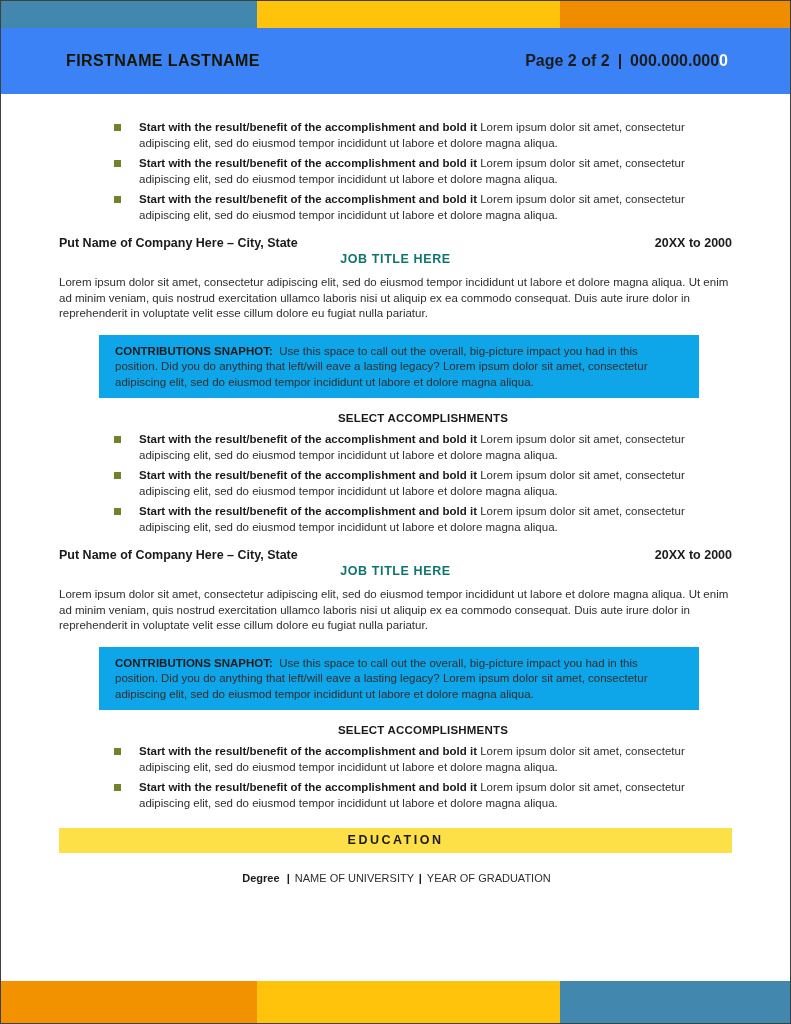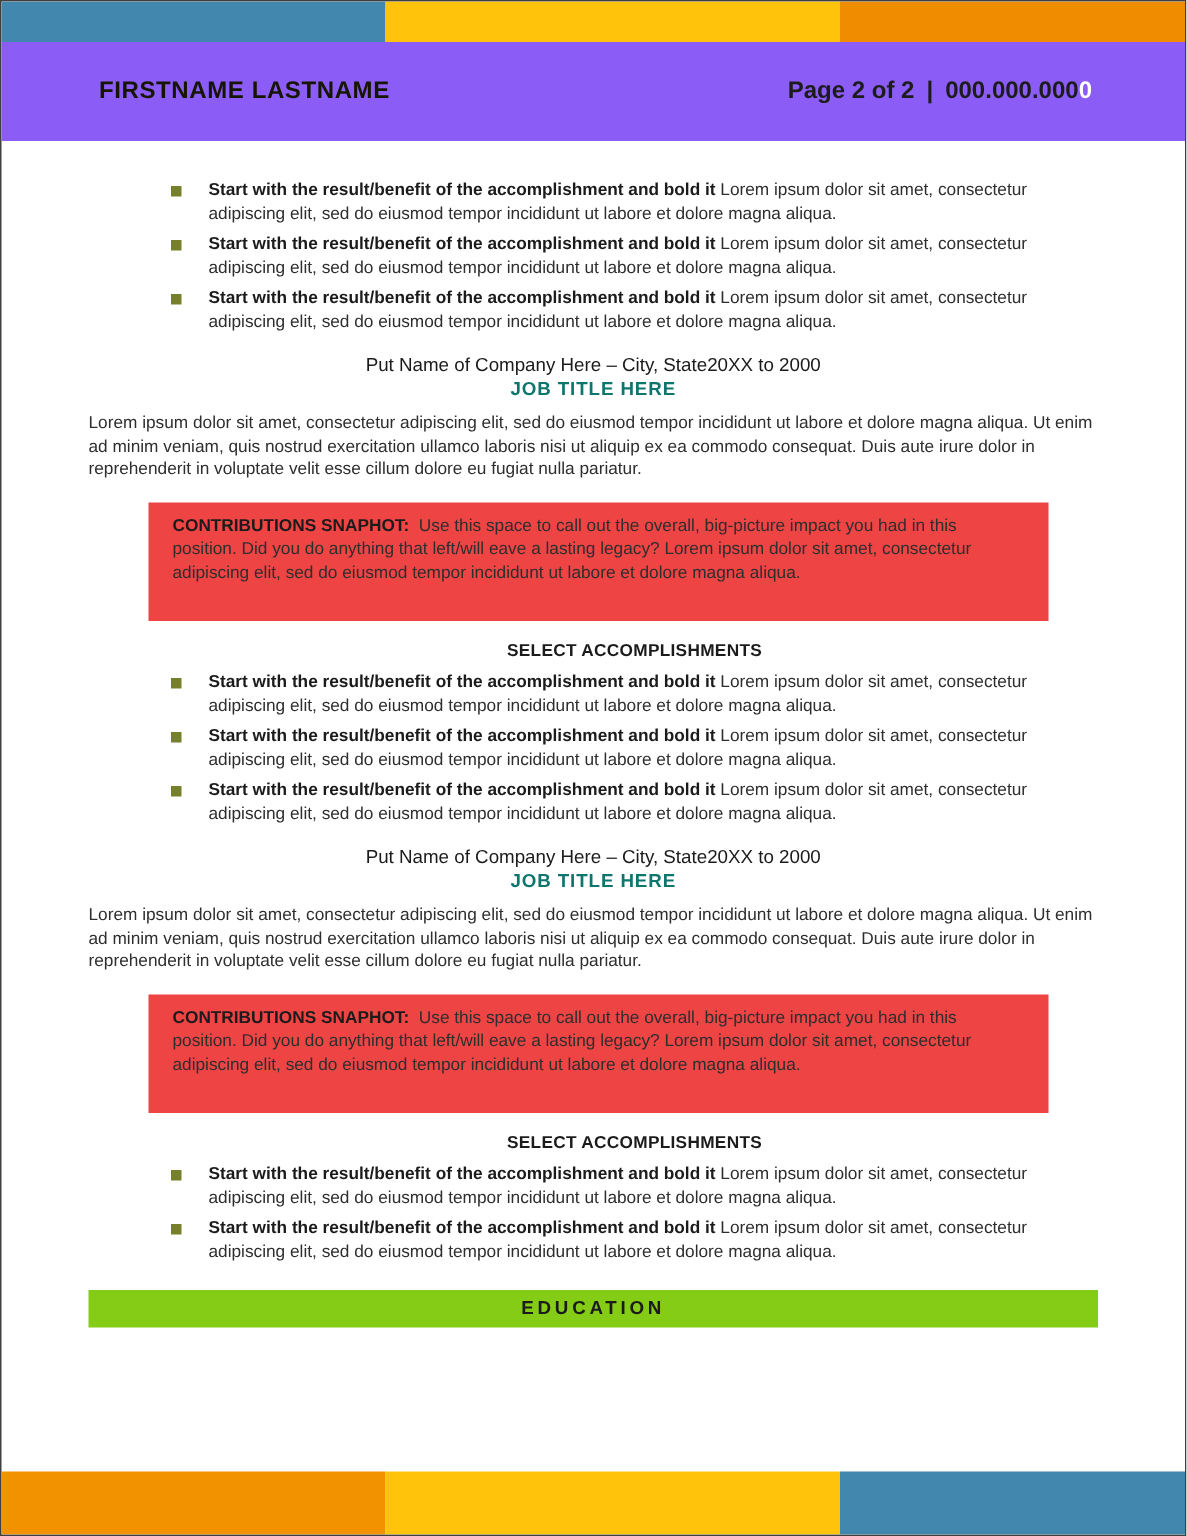--- a/index.html
+++ b/index.html
@@ -18,21 +18,21 @@
   .seg-1 { width:256px; }
   .seg-2 { width:303px; }
   .seg-3 { flex:1; }
   .c-blue   { background:#4187AE; }
   .c-yellow { background:#FFC30B; }
   .c-orange { background:#F08C00; }
   .c-orange2{ background:#F39200; }
 
   
   .header {
-    height:66px; background:#8b5cf6; flex:0 0 auto;
+    height:66px; background:#3b82f6; flex:0 0 auto;
     display:flex; align-items:center; justify-content:space-between;
     padding:0 62px 0 65px;
   }
   .header .name { font-size:16px; font-weight:bold; color:#151500; letter-spacing:.4px; }
   .pageinfo { font-size:16px; font-weight:bold; color:#1c1c1c; white-space:nowrap; }
   .pageinfo .sep { margin:0 8px; }
   .pageinfo .ghost { color:#ffffff; }
 
   
   .body { flex:1 1 auto; padding:26px 58px 0 58px; color:#2e2e2e; }
@@ -42,35 +42,35 @@
   ul.bullets { list-style:none; }
   ul.bullets li {
     position:relative; padding-left:80px; margin-bottom:5px;
     font-size:11.5px; line-height:15.5px;
   }
   ul.bullets li .sq {
     position:absolute; left:55px; top:4px;
     width:7px; height:7px; background:#76802A; display:inline-block;
   }
 
-  .jobhead { display:flex; justify-content:center; margin-top:13px;
-             font-size:12.5px; font-weight:normal; color:#1b1b1b; }
+  .jobhead { display:flex; justify-content:space-between; margin-top:13px;
+             font-size:12.5px; font-weight:bold; color:#1b1b1b; }
   .jobtitle { text-align:center; font-size:12.5px; font-weight:bold;
               color:#0f766e; letter-spacing:.6px; margin-top:2px; }
   .summary { margin-top:9px; }
 
   .snapshot {
-    margin:13px 0 0 40px; width:600px; background:#ef4444;
-    padding:9px 16px 24px 16px; font-size:11.5px; line-height:15.5px;
+    margin:13px 0 0 40px; width:600px; background:#0ea5e9;
+    padding:9px 16px 8px 16px; font-size:11.5px; line-height:15.5px;
   }
   .select-head { margin:14px 0 8px 55px; font-size:11.5px; font-weight:bold;
                  color:#1b1b1b; letter-spacing:.2px;text-align:center; }
 
   .edu-band {
-    margin-top:17px; height:25px; background:#84cc16;
+    margin-top:17px; height:25px; background:#fde047;
     text-align:center; line-height:25px; font-size:12.5px; font-weight:bold;
     color:#1b1b1b; letter-spacing:2.5px;
   }
   .degree-line { text-align:center; margin-top:19px; font-size:11px; color:#2e2e2e; }
   .degree-line b { margin:0 2px; }
   .trainings { text-align:center; margin-top:17px; font-size:11px; color:#2e2e2e; }
 </style>
 </head>
 <body>
 
@@ -124,20 +124,21 @@
       <div class="snapshot"><b>CONTRIBUTIONS SNAPHOT:</b>&nbsp; <span>Use this space to call out the overall, big-picture impact you had in this position. Did you do anything that left/will eave a lasting legacy? Lorem ipsum dolor sit amet, consectetur adipiscing elit, sed do eiusmod tempor incididunt ut labore et dolore magna aliqua.</span></div>
 
       <div class="select-head">SELECT ACCOMPLISHMENTS</div>
       <ul class="bullets">
         <li><span class="sq"></span><b>Start with the result/benefit of the accomplishment and bold it</b> <span>Lorem ipsum dolor sit amet, consectetur adipiscing elit, sed do eiusmod tempor incididunt ut labore et dolore magna aliqua.</span></li>
         <li><span class="sq"></span><b>Start with the result/benefit of the accomplishment and bold it</b> <span>Lorem ipsum dolor sit amet, consectetur adipiscing elit, sed do eiusmod tempor incididunt ut labore et dolore magna aliqua.</span></li>
       </ul>
     </section>
 
     <div class="edu-band">EDUCATION</div>
+    <p class="degree-line"><b>Degree</b> <b>|</b> <span>NAME OF UNIVERSITY</span> <b>|</b> <span>YEAR OF GRADUATION</span></p>
 
   </div>
 
   <div class="bar bottom">
     <div class="seg-1 c-orange2"></div>
     <div class="seg-2 c-yellow"></div>
     <div class="seg-3 c-blue"></div>
   </div>
 
 </div>

